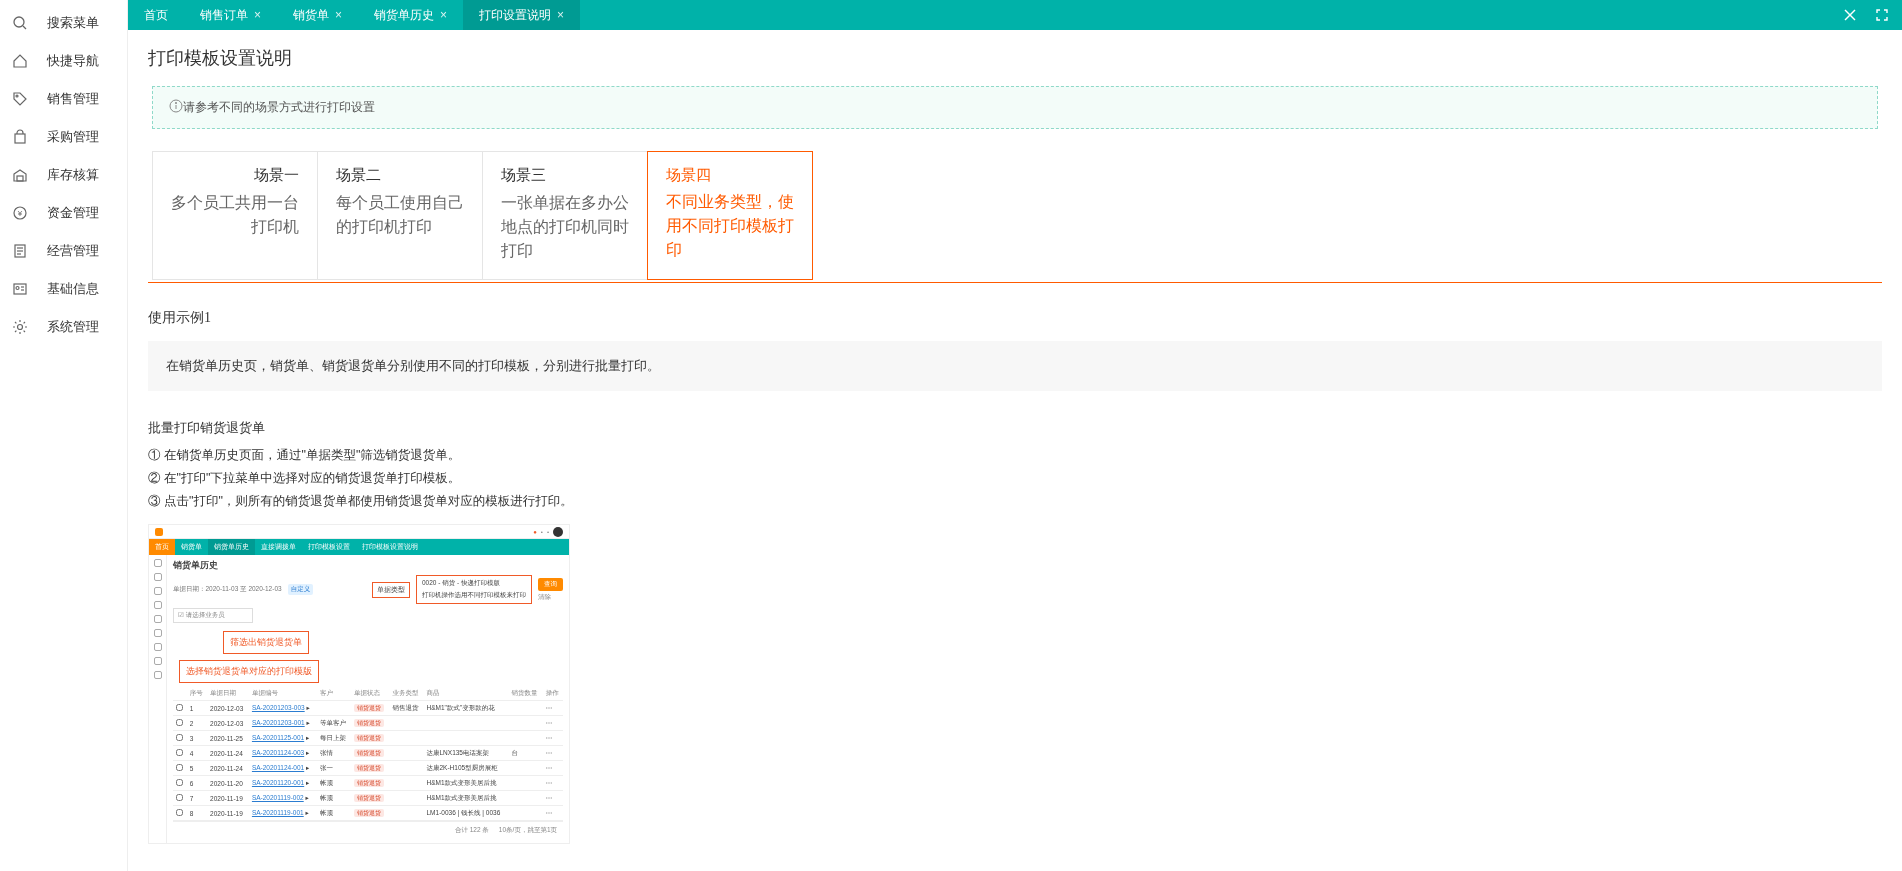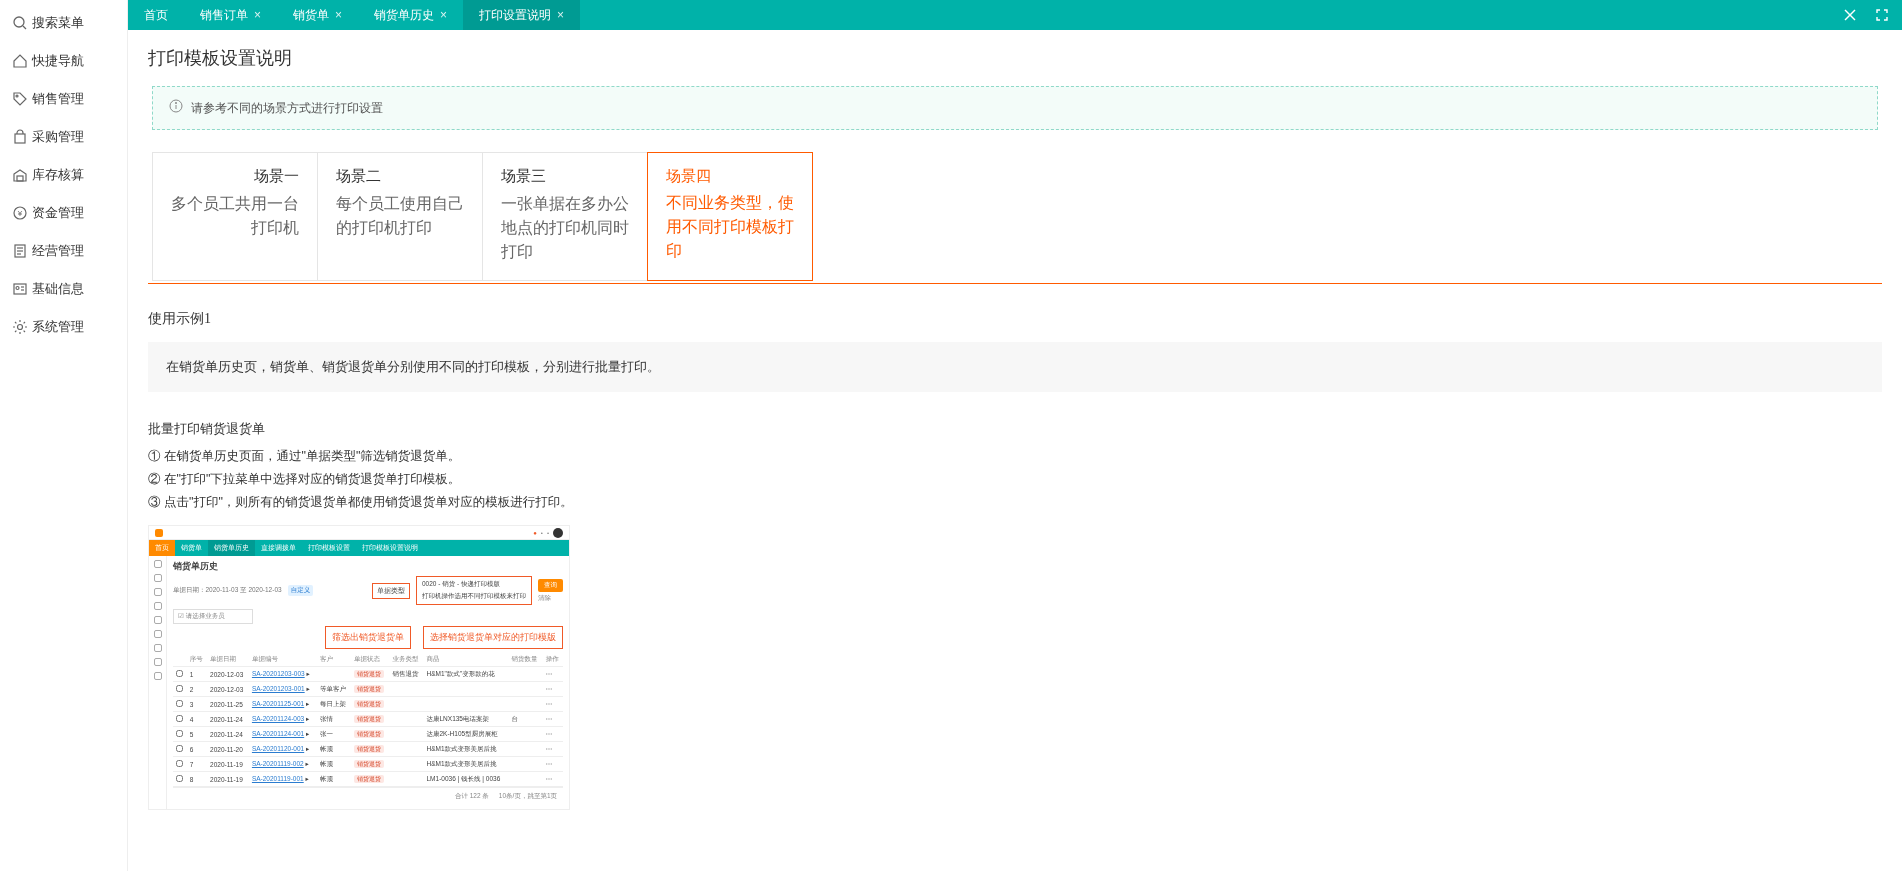--- a/index.html
+++ b/index.html
@@ -10,21 +10,21 @@
   .sidebar {
     width: 128px;
     min-width: 128px;
     border-right: 1px solid #eee;
     background: #fff;
     padding-top: 4px;
   }
   .side-item {
     display: flex;
     align-items: center;
-    gap: 4px;
+    gap: 19px;
     padding: 10px 12px;
     font-size: 13px;
     cursor: pointer;
     color: #333;
   }
   .side-icon {
     width: 16px; height: 16px; flex-shrink: 0;
     display: inline-flex; align-items: center; justify-content: center;
   }
 
@@ -58,24 +58,22 @@
   .content { flex: 1; overflow: auto; padding: 16px 20px 20px; }
   .page-title { font-size: 18px; font-weight: 500; margin-bottom: 16px; }
 
   .hint-box {
     border: 1px dashed #8fd9c9;
     background: #f3fcf9;
     padding: 12px 16px;
     margin: 0 4px 22px;
     display: flex;
     align-items: center;
-    gap: 8px;
     font-size: 12px;
     color: #555;
-    font-family: Liberation Serif, serif;
   }
 
   
   .cards-row {
     display: flex;
     gap: 0;
     margin-bottom: 2px;
   }
   .scard {
     border: 1px solid #e5e5e5;
@@ -125,21 +123,21 @@
   .mock-callout {
     border: 1px solid #f05a28; color: #f05a28; background: #fff;
     padding: 4px 6px; font-size: 9px; position: relative;
   }
   .mock-table { width: 100%; border-collapse: collapse; margin-top: 3px; }
   .mock-table th, .mock-table td { border-bottom: 1px solid #eee; padding: 2.5px 3px; font-size: 6.5px; text-align: left; white-space: nowrap; }
   .mock-table th { color: #888; font-weight: 400; }
   .mock-link { color: #2a7cd0; text-decoration: underline; }
   .mock-red-chip { background: #fde7e3; color: #d64b2e; padding: 1px 3px; border-radius: 2px; font-size: 6px; }
   .mock-footer { display: flex; justify-content: flex-end; gap: 10px; padding: 4px 6px; font-size: 6.5px; color: #888; border-top: 1px solid #eee; }
-  .mock-row2 { display: flex; gap: 6px; align-items: flex-start; margin-top: 2px; }
+  .mock-row2 { display: flex; gap: 6px; align-items: flex-start; margin-top: 2px; flex-direction: column; }
 </style>
 </head>
 <body>
 
 <div class="sidebar">
   <div class="side-item">
     <span class="side-icon">
       <svg width="16" height="16" viewBox="0 0 16 16" fill="none" stroke="#666" stroke-width="1.3">
           <circle cx="7" cy="7" r="5"></circle>
           <line x1="11" y1="11" x2="14" y2="14"></line>

